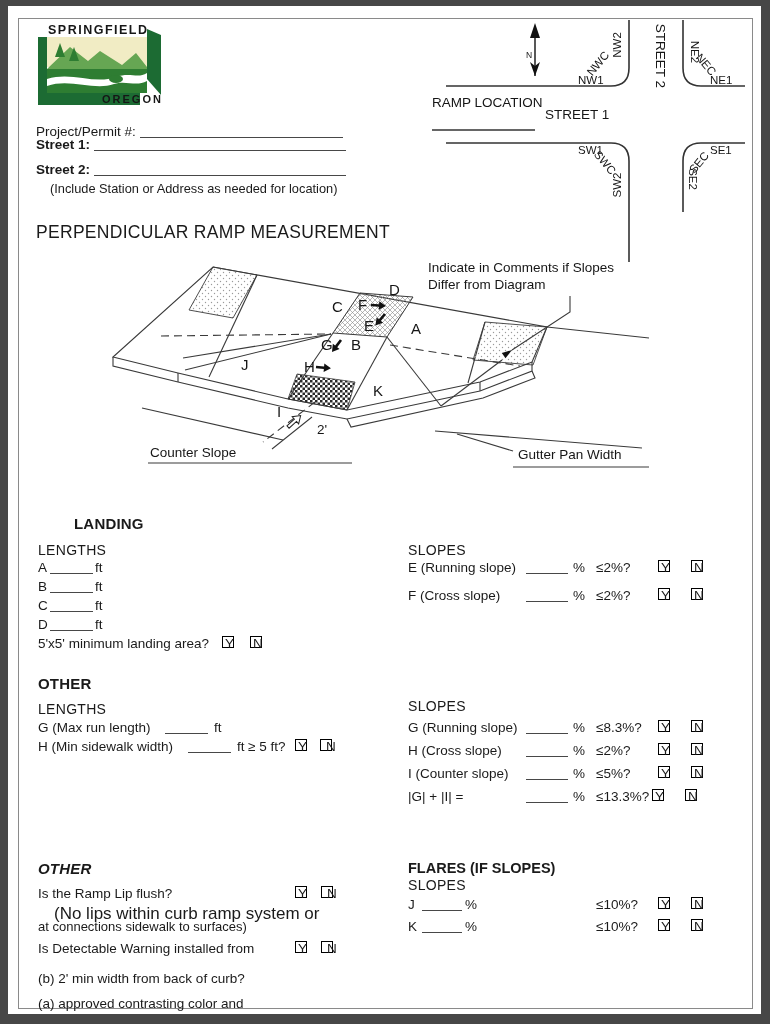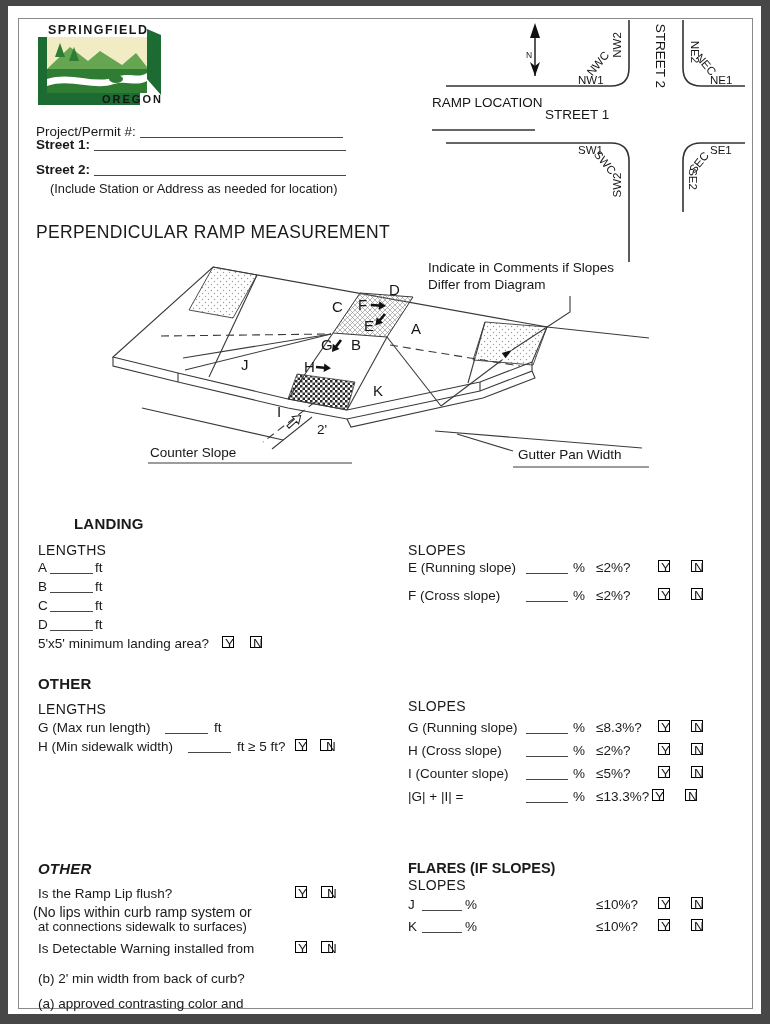--- a/index.html
+++ b/index.html
@@ -369,21 +369,21 @@
     <span class="c0">Is the Ramp Lip flush?</span>
     <span style="left:257px;">
         <span class="cb"></span>
         <span class="cbl">Y</span>
       </span>
     <span style="left:283px;">
         <span class="cb"></span>
         <span class="cbl" style="margin-left:6px;">N</span>
       </span>
   </div>
-  <div class="abs it" style="left:33px;top:904px;font-size:14px;">(No lips within curb ramp system or</div>
+  <div class="abs it" style="left:54px;top:904px;font-size:17px;">(No lips within curb ramp system or</div>
   <div class="abs it" style="left:38px;top:919px;font-size:13px;">at connections sidewalk to surfaces)</div>
 
   <div class="row" style="left:38px;top:941px;">
     <span class="c0">Is Detectable Warning installed from</span>
     <span style="left:257px;">
         <span class="cb"></span>
         <span class="cbl">Y</span>
       </span>
     <span style="left:283px;">
         <span class="cb"></span>

